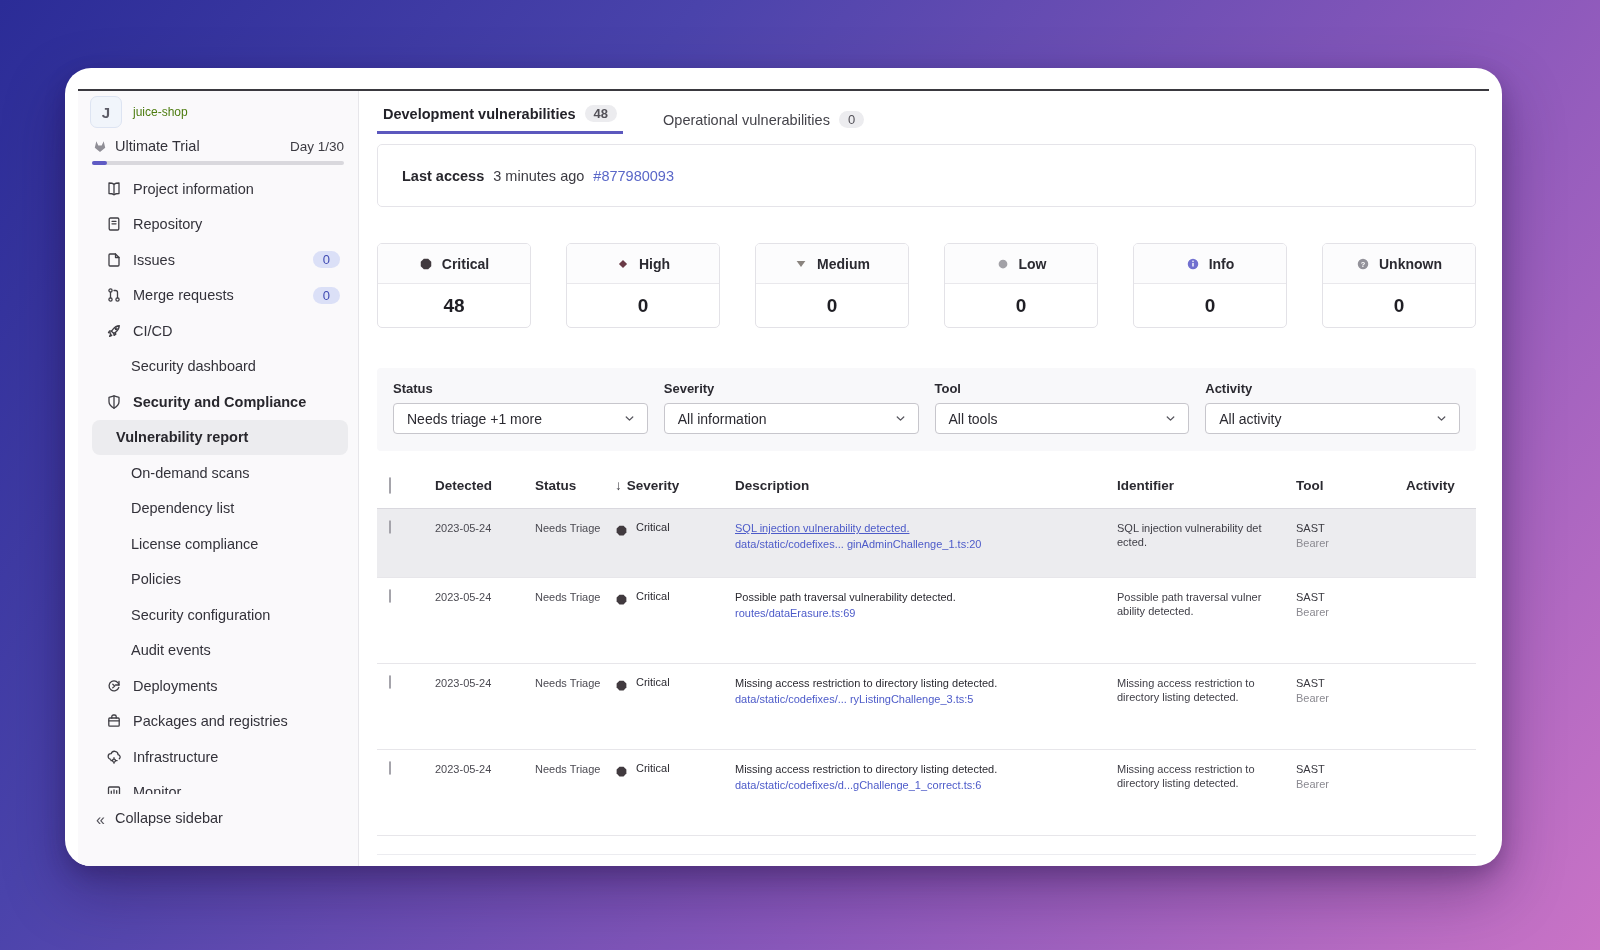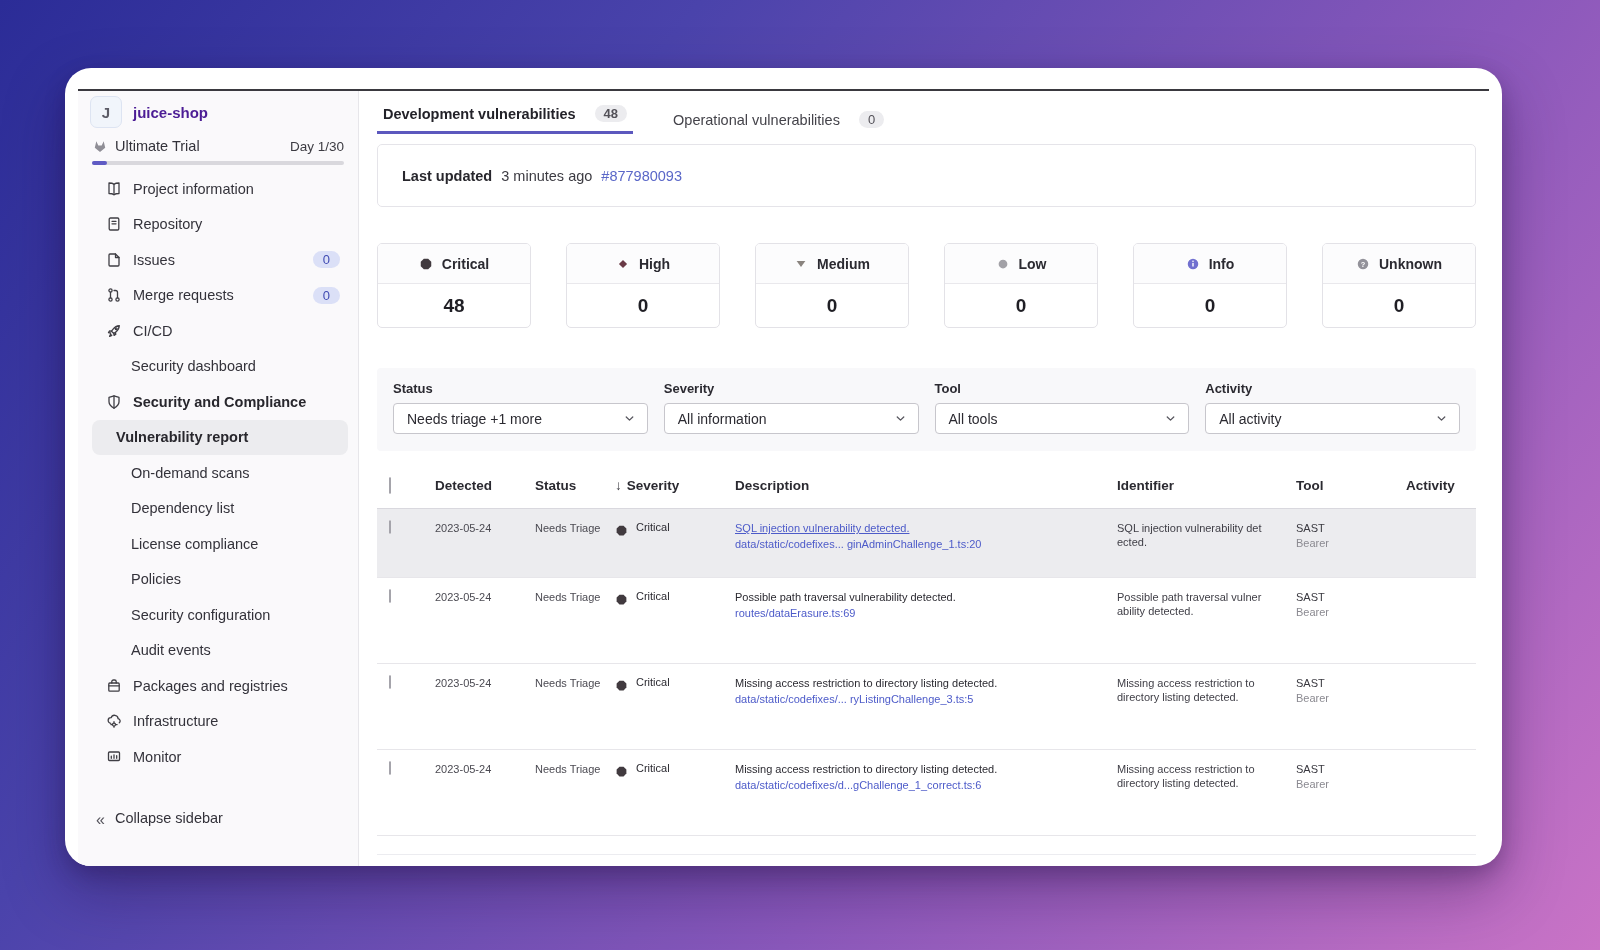--- a/index.html
+++ b/index.html
@@ -15,21 +15,21 @@
 
   .top-rule { position:absolute; top:21px; left:13px; right:13px; height:2px; background:#3a393f; }
 
   .app { position:absolute; top:23px; left:13px; right:13px; bottom:0; display:flex; }
 
   
   .sidebar { position:relative; width:281px; background:#faf9fb; border-right:1px solid #e7e6ea; overflow:hidden; flex:0 0 281px; }
   .project-row { height:34px; margin:4px 12px 2px; display:flex; align-items:center; gap:11px; cursor:pointer; }
   .avatar { width:32px; height:32px; flex:0 0 32px; border:1px solid #dde4f2; background:#f1f5fb; border-radius:7px;
     display:flex; align-items:center; justify-content:center; color:#5b5b66; font-weight:700; font-size:15px; }
-  .project-name { font-weight:700; font-size:15px; color:#4c1d95; }
+  .project-name { font-weight:400; font-size:12px; color:#4d7c0f; }
 
   .trial-row { height:22px; margin:6px 14px 0; display:flex; align-items:center; gap:7px; font-size:14.5px; color:#33323a; }
   .trial-day { margin-left:auto; font-size:13.5px; color:#3c3b42; }
   .trial-bar { height:4px; margin:4px 14px 6px; background:#d9d8dd; border-radius:2px; position:relative; }
   .trial-fill { position:absolute; left:0; top:0; bottom:0; width:6%; background:#5f5bc4; border-radius:2px; }
 
   .nav { font-size:14.5px; color:#33323a; }
   .nav-item { height:35.5px; margin:0 10px 0 14px; padding-left:14px; display:flex; align-items:center; gap:11px; border-radius:8px; cursor:pointer; }
   .nav-item.sub { padding-left:39px; }
   .nav-item.bold { font-weight:700; color:#28272d; }
@@ -40,21 +40,21 @@
     border-radius:10px; padding:1px 10px; }
 
   .sidebar-footer { position:absolute; left:0; right:0; bottom:0; height:72px; background:#faf9fb;
     padding:16px 0 0 18px; display:flex; align-items:flex-start; gap:10px; font-size:14.5px; color:#33323a; cursor:pointer; }
   .collapse-icon { font-size:16px; color:#55545c; line-height:19px; }
 
   
   .main { flex:1; padding:0 13px 0 18px; }
 
   .tabs { display:flex; gap:34px; padding-top:5px; }
-  .tab { display:flex; align-items:center; gap:19px; padding:9px 6px 0; font-size:14.5px; color:#44434a; cursor:pointer; }
+  .tab { display:flex; align-items:center; gap:9px; padding:9px 6px 0; font-size:14.5px; color:#44434a; cursor:pointer; }
   .tab .pill { background:#ececef; color:#535158; font-size:13px; border-radius:10px; padding:1px 9px; }
   .tab.active { font-weight:700; color:#232229; border-bottom:3px solid #5c58be; padding-bottom:9px; }
 
   .updated-card { margin-top:10px; height:63px; border:1px solid #e5e4e9; border-radius:5px;
     display:flex; align-items:center; gap:9px; padding:0 24px; font-size:14.5px; color:#3c3b42; }
   .updated-label { font-weight:700; color:#28272d; }
   .pipeline-link { color:#5a67c8; cursor:pointer; }
 
   .sev-row { display:flex; gap:35px; margin-top:36px; }
   .sev-card { flex:1; border:1px solid #e3e2e7; border-radius:5px; overflow:hidden; background:#fff; }
@@ -200,20 +200,30 @@
         </div>
         <div class="nav-item sub">
           <span>Security configuration</span>
         </div>
         <div class="nav-item sub">
           <span>Audit events</span>
         </div>
         <div class="nav-item">
           <span class="nicon">
             <svg viewBox="0 0 16 16">
+                  <path d="M12.8 9.5A5 5 0 1 1 13 7"></path>
+                  <path d="M13 3.5V7h-3.5"></path>
+                  <path d="M6.8 6.3 8.7 8l-1.9 1.7"></path>
+                </svg>
+          </span>
+          <span>Deployments</span>
+        </div>
+        <div class="nav-item">
+          <span class="nicon">
+            <svg viewBox="0 0 16 16">
                   <rect x="2.8" y="5" width="10.4" height="8.2" rx="1"></rect>
                   <path d="M5.8 5V3.6A1.6 1.6 0 0 1 7.4 2h1.2a1.6 1.6 0 0 1 1.6 1.6V5M2.8 7.8h10.4"></path>
                 </svg>
           </span>
           <span>Packages and registries</span>
         </div>
         <div class="nav-item">
           <span class="nicon">
             <svg viewBox="0 0 16 16">
                   <path d="M4.8 10.3a2.8 2.8 0 0 1 .3-5.6 3.6 3.6 0 0 1 7 .9 2.4 2.4 0 0 1 1.2 4.2"></path>
@@ -247,21 +257,21 @@
           <span>Development vulnerabilities</span>
           <span class="pill">48</span>
         </div>
         <div class="tab">
           <span>Operational vulnerabilities</span>
           <span class="pill">0</span>
         </div>
       </div>
 
       <div class="updated-card">
-        <span class="updated-label">Last updated</span>
+        <span class="updated-label">Last access</span>
         <span>3 minutes ago</span>
         <span class="pipeline-link">#877980093</span>
       </div>
 
       <div class="sev-row">
         <div class="sev-card">
           <div class="sev-head">
             <svg viewBox="0 0 16 16">
                   <polygon points="5.5,2 10.5,2 14,5.5 14,10.5 10.5,14 5.5,14 2,10.5 2,5.5" fill="#413a3f"></polygon>
                 </svg>

